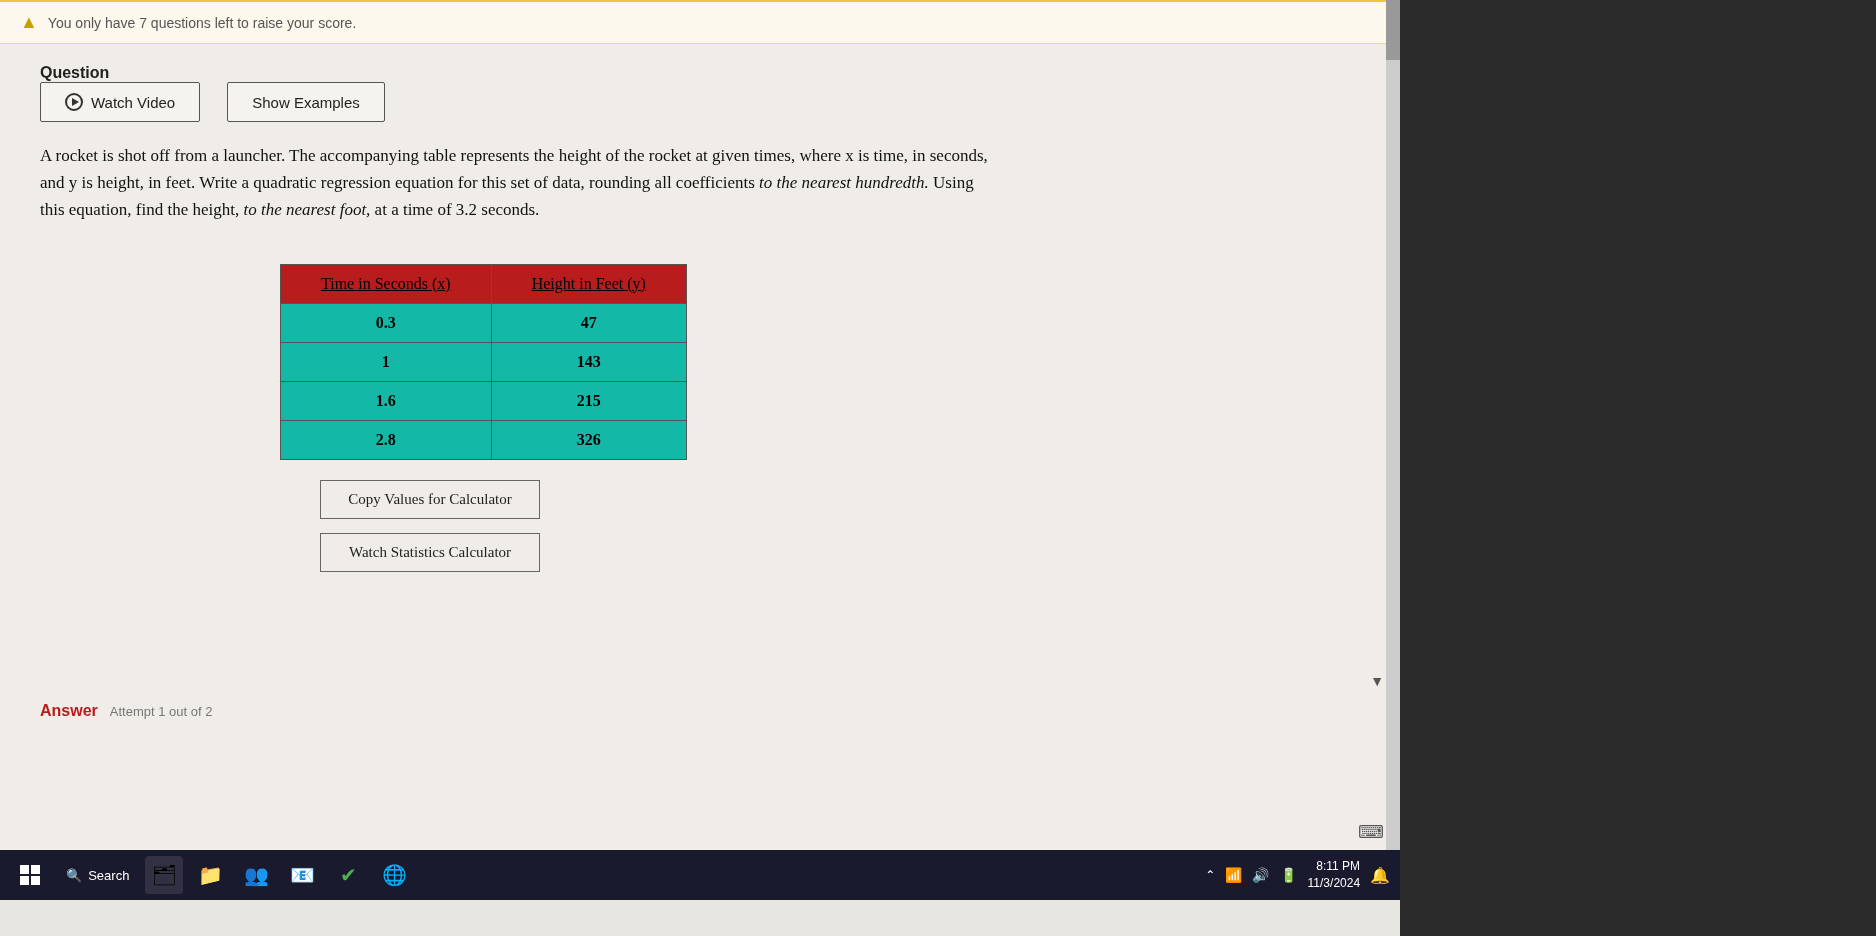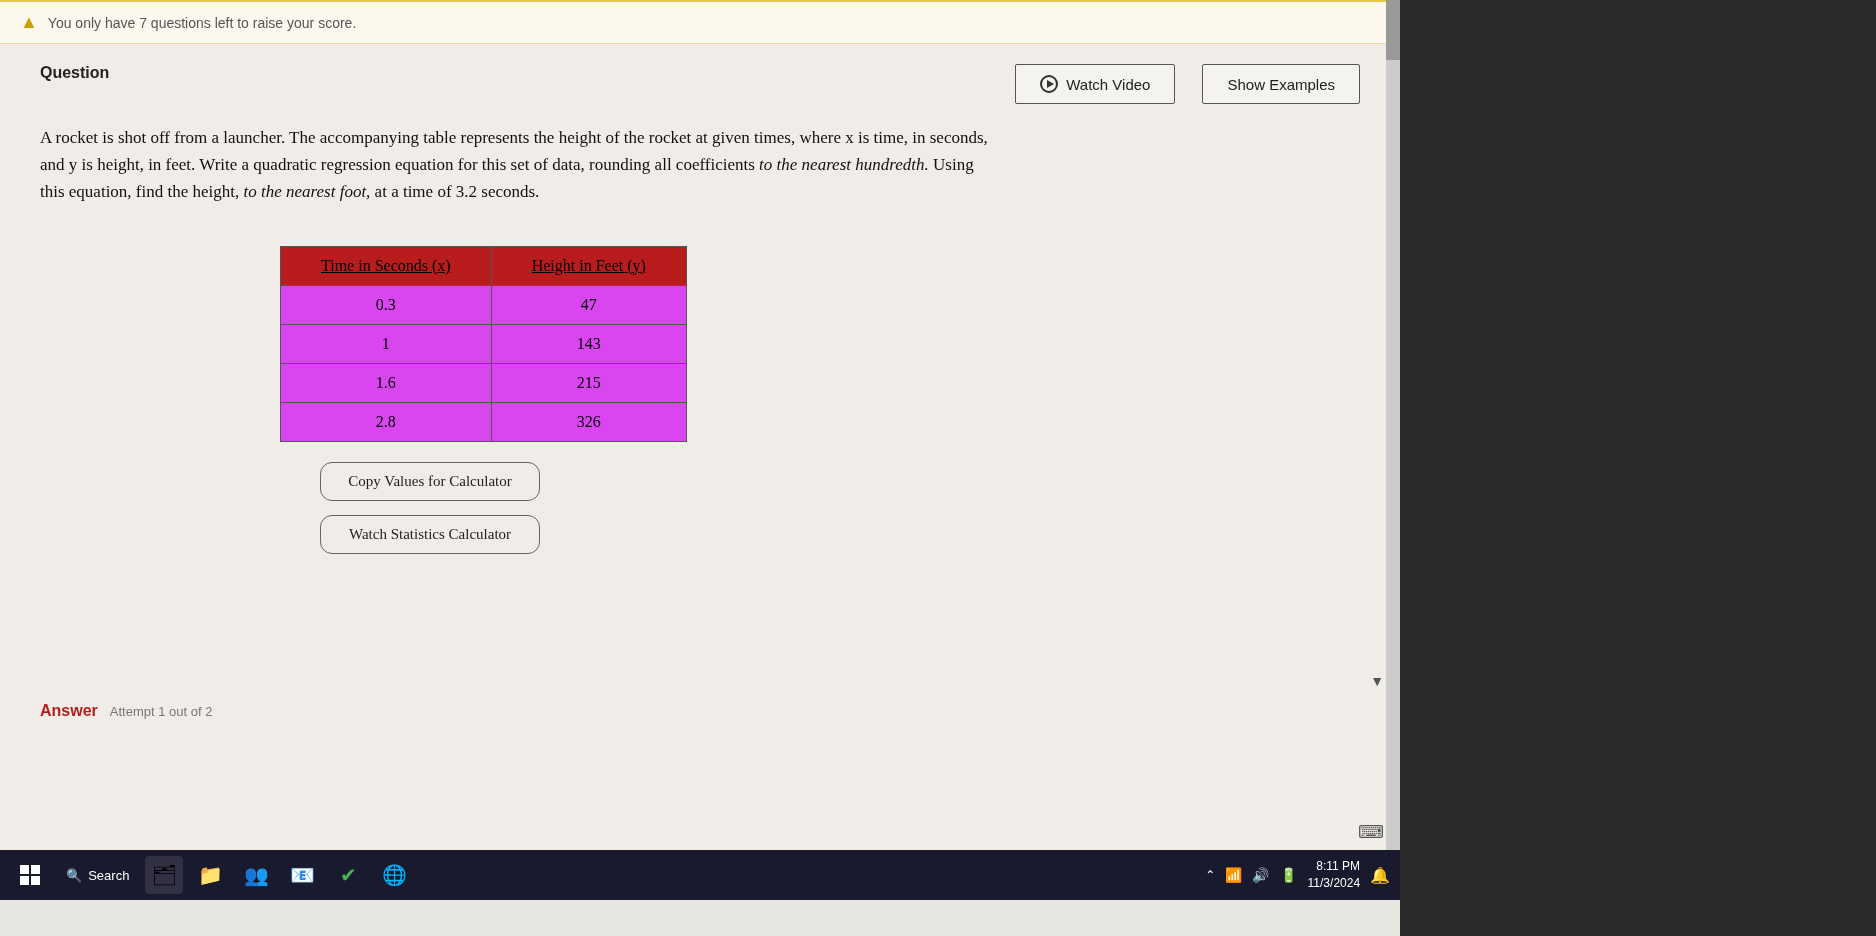--- a/index.html
+++ b/index.html
@@ -39,20 +39,21 @@
       font-size: 14px;
       color: #555;
     }
 
     
     .header-area {
       padding: 20px 40px 10px 40px;
       display: flex;
       justify-content: space-between;
       align-items: flex-start;
+      flex-direction: column;
     }
     .question-label {
       font-family: Arial, sans-serif;
       font-size: 16px;
       font-weight: bold;
       color: #222;
     }
     .header-buttons {
       display: flex;
       gap: 27px;
@@ -112,39 +113,40 @@
       text-align: center;
       font-family: Georgia, serif;
       font-size: 16px;
     }
     th {
       font-weight: normal;
       background: #b91c1c;
       text-decoration: underline;
     }
     td {
-      background: #d946ef;
+      background: #14b8a6;
+      font-weight: bold;
     }
 
     
     .action-buttons {
       margin: 20px 0 20px 320px;
       display: flex;
       flex-direction: column;
       gap: 14px;
       width: 220px;
     }
     .btn-action {
       padding: 10px 20px;
       border: 1.5px solid #666;
       background: #f0ede8;
       font-family: Georgia, serif;
       font-size: 15px;
       cursor: pointer;
-      border-radius: 12px;
+      border-radius: 0;
       color: #222;
       text-align: center;
     }
 
     
     .answer-section {
       position: absolute;
       bottom: 180px;
       left: 40px;
       display: flex;

